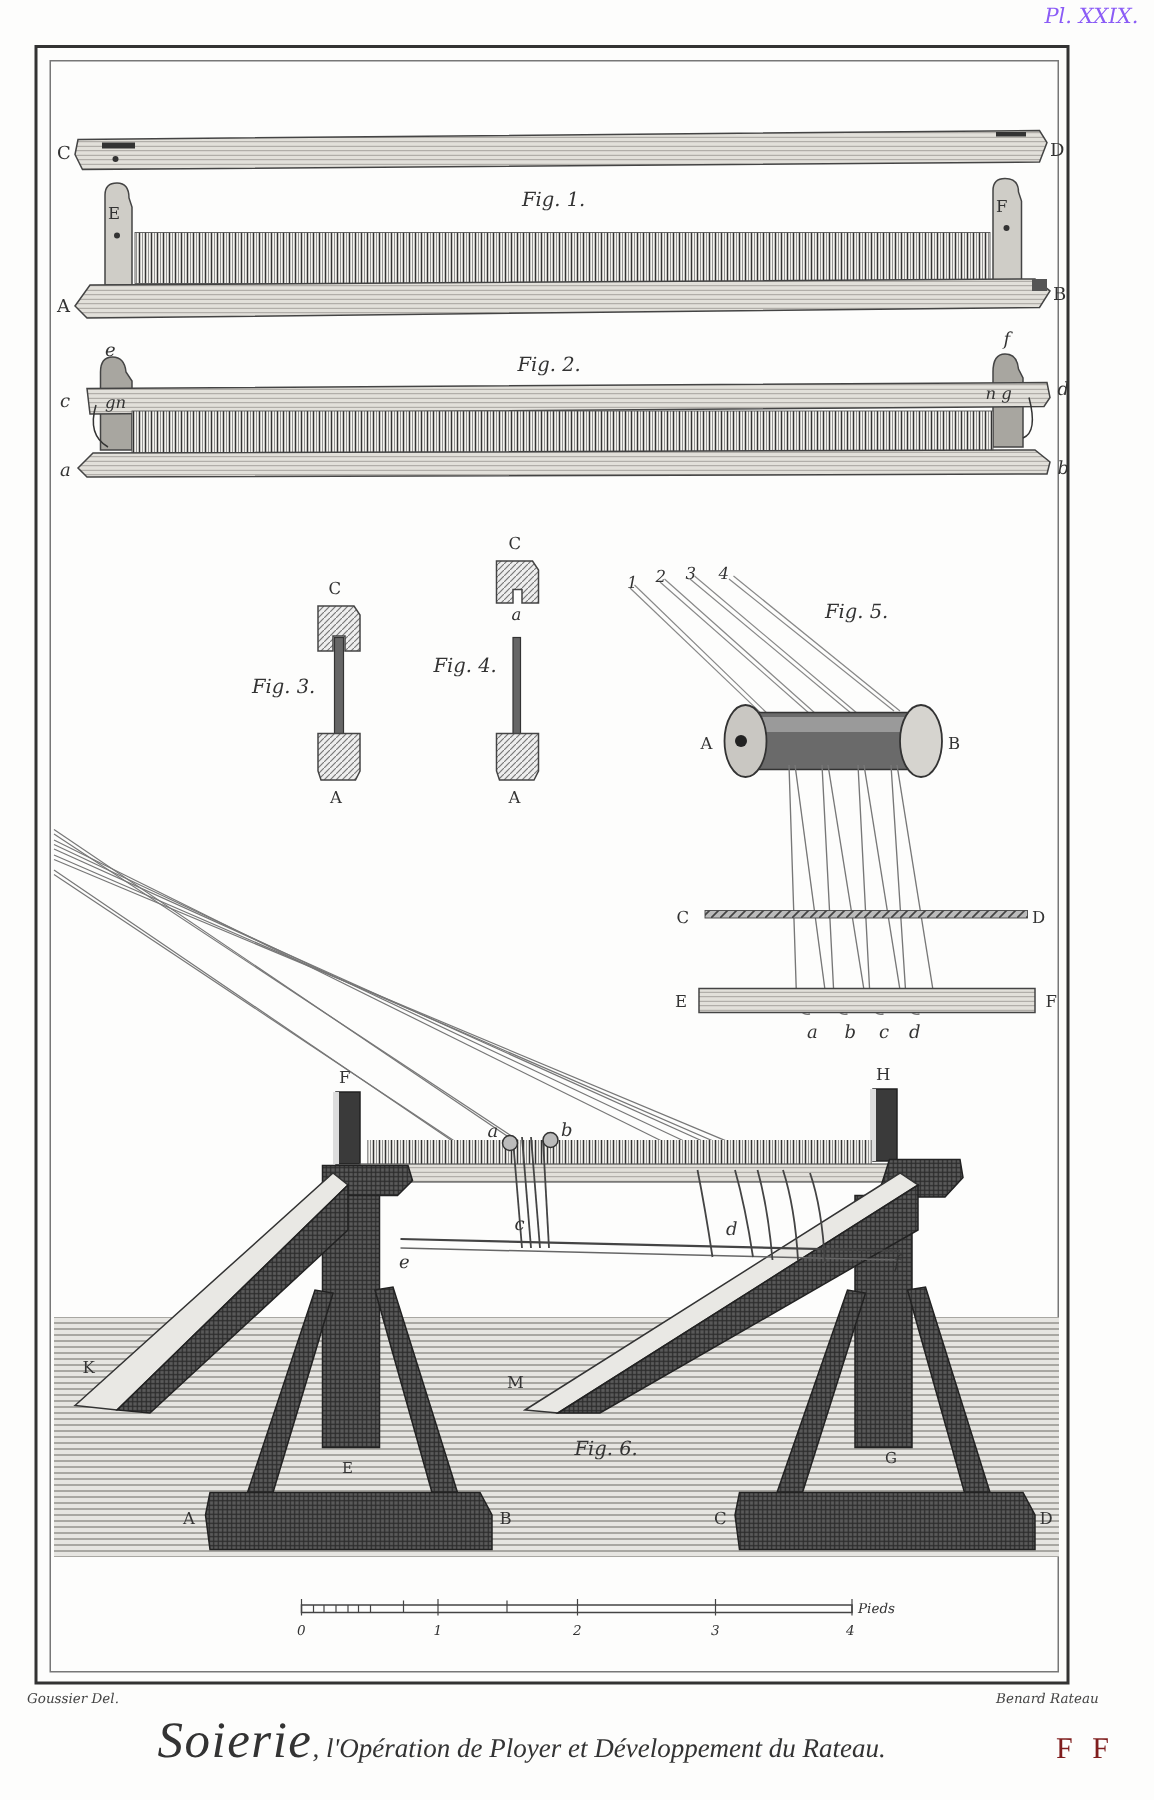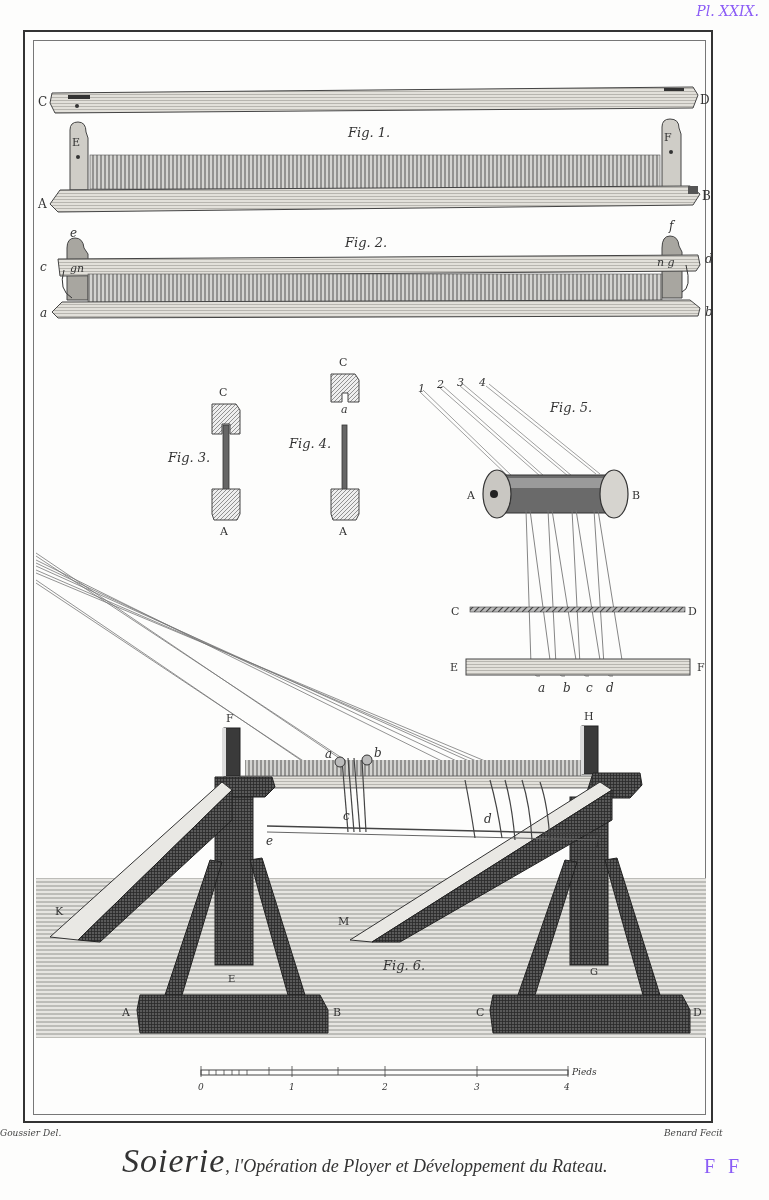--- a/index.html
+++ b/index.html
@@ -4,26 +4,26 @@
 <style>
   html, body { margin:0; padding:0; background:#fdfdfc; }
   body { width:769px; height:1200px; position:relative; overflow:hidden;
          font-family:"DejaVu Serif", serif; color:#2a2a2a; }
   .plate-no { position:absolute; top:3px; right:10px; font-style:italic; font-size:14px; color:#8b5cf6; }
   .frame-outer { position:absolute; left:23px; top:30px; width:690px; height:1093px; border:2px solid #333; box-sizing:border-box; }
   .frame-inner { position:absolute; left:33px; top:40px; width:673px; height:1075px; border:1px solid #777; box-sizing:border-box; }
   svg.art { position:absolute; left:0; top:0; }
   .lbl { font-family:"DejaVu Serif", serif; fill:#333; }
   .lbl-i { font-family:"DejaVu Serif", serif; font-style:italic; fill:#333; }
-  .credit-l { position:absolute; left:0; top:1128px; font-size:9px; font-style:italic; color:#444; }
+  .credit-l { position:absolute; left:18px; top:1128px; font-size:9px; font-style:italic; color:#444; }
   .credit-r { position:absolute; left:664px; top:1128px; font-size:9px; font-style:italic; color:#444; }
-  .caption { position:absolute; left:122px; top:1142px; white-space:nowrap; color:#333; font-family:"Liberation Serif", serif; font-style:italic; }
+  .caption { position:absolute; left:105px; top:1142px; white-space:nowrap; color:#333; font-family:"Liberation Serif", serif; font-style:italic; }
   .caption .big { font-size:34px; letter-spacing:1px; }
   .caption .small { font-size:18px; }
-  .ff { position:absolute; left:704px; top:1155px; font-size:20px; color:#8b5cf6; font-family:"Liberation Serif", serif; letter-spacing:4px; }
+  .ff { position:absolute; left:704px; top:1155px; font-size:20px; color:#7f1d1d; font-family:"Liberation Serif", serif; letter-spacing:4px; }
 </style>
 </head>
 <body>
 
 <div class="plate-no">Pl. XXIX.</div>
 <div class="frame-outer"></div>
 <div class="frame-inner"></div>
 
 <svg class="art" width="769" height="1200" viewBox="0 0 769 1200">
   <defs>
@@ -276,17 +276,17 @@
     <text class="lbl-i" x="198" y="1090" font-size="9">0</text>
     <text class="lbl-i" x="289" y="1090" font-size="9">1</text>
     <text class="lbl-i" x="382" y="1090" font-size="9">2</text>
     <text class="lbl-i" x="474" y="1090" font-size="9">3</text>
     <text class="lbl-i" x="564" y="1090" font-size="9">4</text>
     <text class="lbl-i" x="572" y="1075" font-size="9">Pieds</text>
   </g>
 </svg>
 
 <div class="credit-l">Goussier Del.</div>
-<div class="credit-r">Benard Fecit</div>
+<div class="credit-r">Benard Rateau</div>
 <div class="caption">
   <span class="big">Soierie</span><span class="small">, l'Opération de Ployer et Développement du Rateau.</span>
 </div>
 <div class="ff">F F</div>
 
 </body></html>

